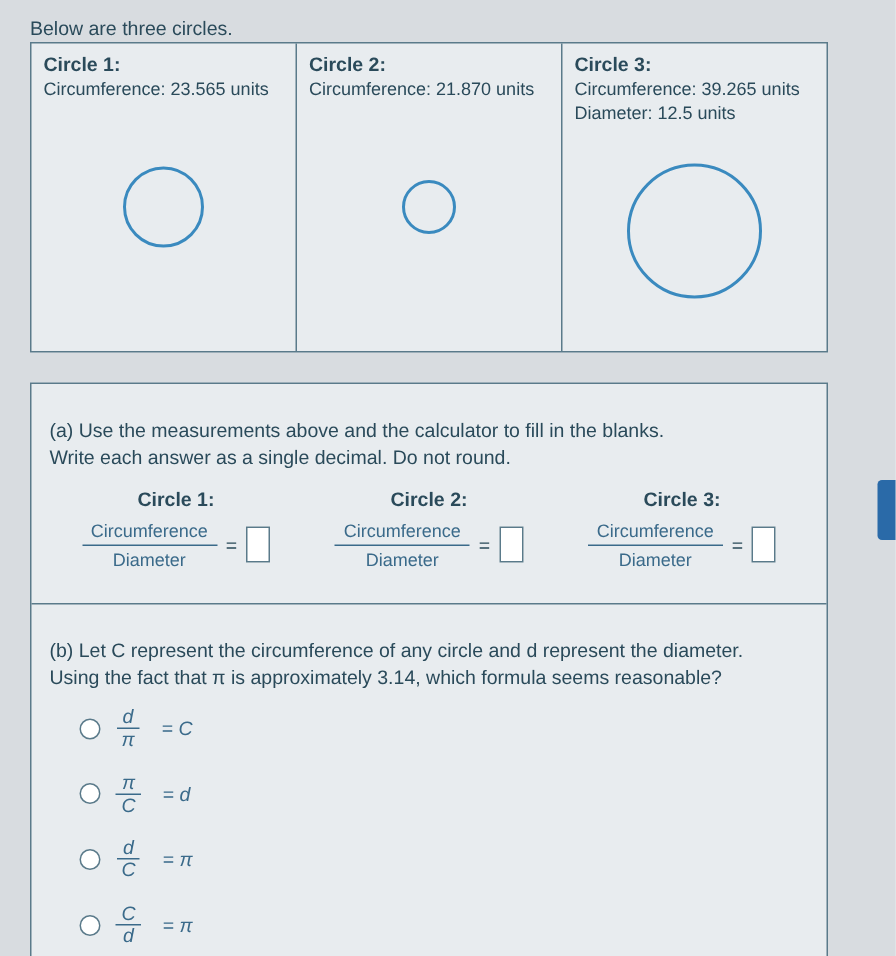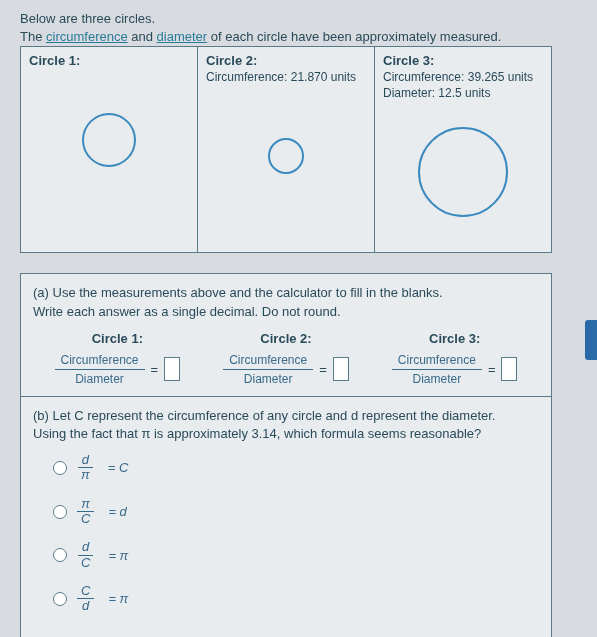--- a/index.html
+++ b/index.html
@@ -35,21 +35,21 @@
     justify-content: center;
   }
   .circle-draw svg circle { fill: none; stroke: #3a8abf; stroke-width: 2; }
   .worksheet {
     border: 1px solid #5a7a8a;
     background: #e8ecef;
     width: 530px;
   }
   .part {
     border-bottom: 1px solid #5a7a8a;
-    padding: 10px 12px;
+    padding: 22px 12px;
   }
   .part:last-child { border-bottom: none; }
   .part-text { margin-bottom: 10px; line-height: 1.4; }
   .ratio-row {
     display: flex;
     justify-content: space-between;
     align-items: flex-start;
     margin-top: 8px;
   }
   .ratio-group { text-align: center; flex: 1; }
@@ -114,28 +114,26 @@
     height: 40px;
     background: #2a6aa8;
     border-radius: 3px 0 0 3px;
   }
 </style>
 </head>
 <body>
 
 <div class="intro">
   <div>Below are three circles.</div>
-  <div>
-    <span>The </span><span class="underline-c">circumference</span><span> and </span><span class="underline-d">diameter</span><span> of each circle have been approximately measured.</span>
-  </div>
 </div>
 
 <div class="circles-table">
   <div class="circle-cell">
     <div class="title">Circle 1:</div>
+    <div class="meas"><span>Circumference: </span><span>23.565 units</span></div>
     <div class="circle-draw">
       <svg width="60" height="60">
           <circle cx="30" cy="30" r="26"></circle>
         </svg>
     </div>
   </div>
   <div class="circle-cell">
     <div class="title">Circle 2:</div>
     <div class="meas"><span>Circumference: </span><span>21.870 units</span></div>
     <div class="circle-draw">

